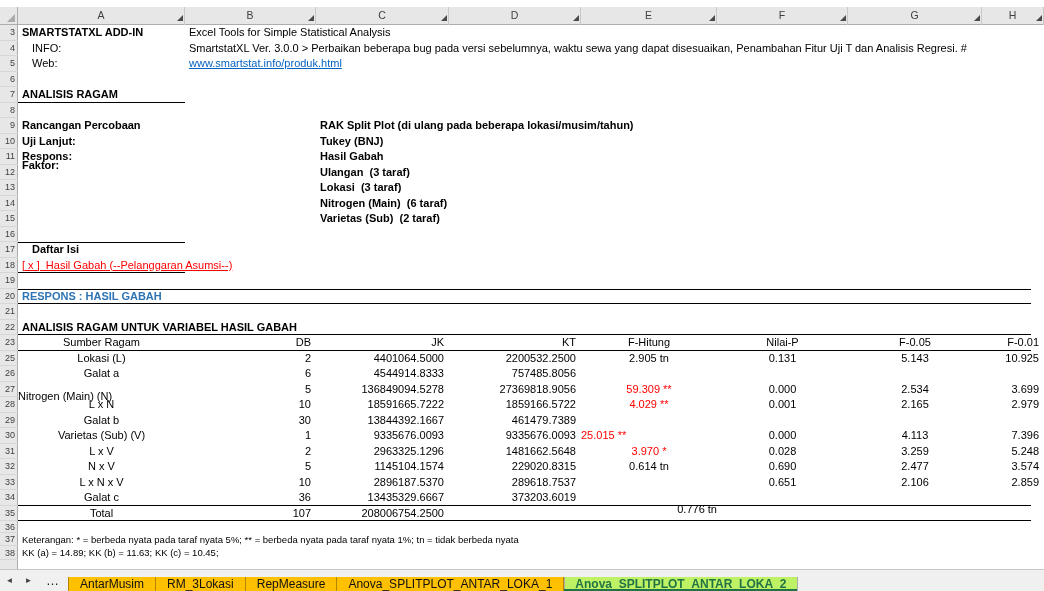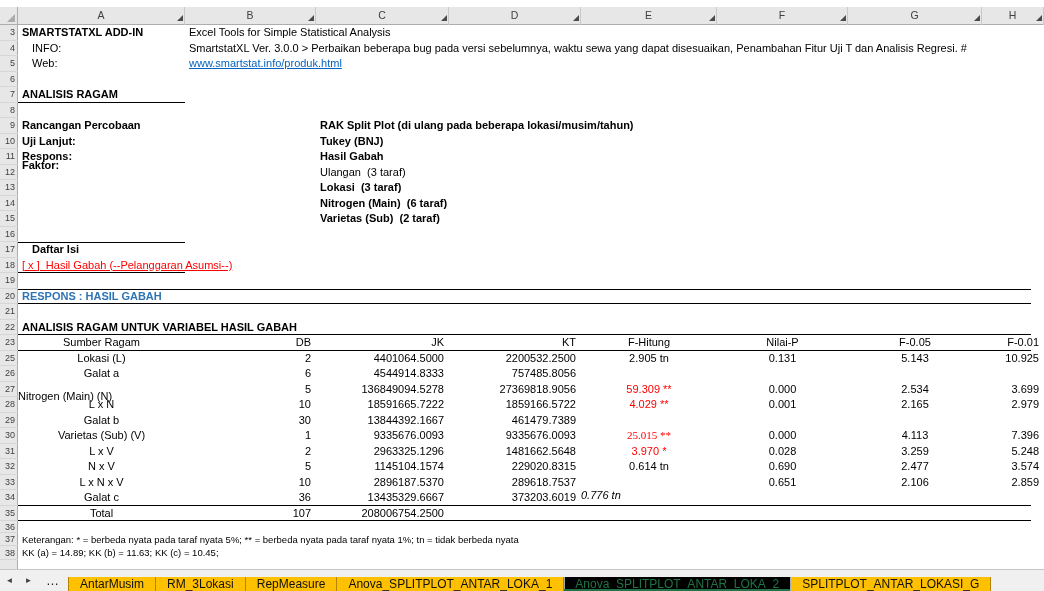--- a/index.html
+++ b/index.html
@@ -32,21 +32,21 @@
   .tabbar{position:absolute;left:0;top:569px;width:1044px;height:22px;background:#F0F0F0;
     border-top:1px solid #C6C6C6;display:flex;align-items:stretch;overflow:hidden;z-index:4}
   .navbtn{width:19px;display:flex;align-items:center;justify-content:center;
     font-size:8px;color:#444}
   .morebtn{width:30px;display:flex;align-items:center;justify-content:center;
     font-size:13px;color:#222;letter-spacing:1px}
   .tabs-wrap{display:flex;align-items:flex-end}
   .tab{display:flex;align-items:center;padding:0 11px;font-size:12px;color:#111;
     background:#FFC000;border-right:1px solid rgba(90,60,0,.45);white-space:nowrap}
   .tabs-wrap .tab:first-child{border-left:1px solid rgba(90,60,0,.45)}
-  .tab.active{background:#000000;color:#217346;font-weight:400;
+  .tab.active{background:#bef264;color:#217346;font-weight:700;
     border-right:1px solid #ABABAB;
     box-shadow:inset 0 -2px 0 #217346, inset 1px 0 0 #ABABAB}
 </style>
 </head>
 <body>
 
 <div class="app">
 
   <div class="grid" id="grid">
       <div class="cell" style="top: 25px; height: 15.5px; line-height: 15.5px; left: 18px; padding-left: 4px; font-weight: 700;">SMARTSTATXL ADD-IN</div>
@@ -57,21 +57,21 @@
       <div class="cell" style="top: 56px; height: 15.5px; line-height: 15.5px; left: 185px; padding-left: 4px; color: rgb(5, 99, 193); text-decoration: underline;">www.smartstat.info/produk.html</div>
       <div class="bline" style="left: 18px; width: 167px; top: 101.5px;"></div>
       <div class="cell" style="top: 87px; height: 15.5px; line-height: 15.5px; left: 18px; padding-left: 4px; font-weight: 700;">ANALISIS RAGAM</div>
       <div class="cell" style="top: 118px; height: 15.5px; line-height: 15.5px; left: 18px; padding-left: 4px; font-weight: 700;">Rancangan Percobaan</div>
       <div class="cell" style="top: 118px; height: 15.5px; line-height: 15.5px; left: 316px; padding-left: 4px; font-weight: 700;">RAK Split Plot (di ulang pada beberapa lokasi/musim/tahun)</div>
       <div class="cell" style="top: 133.5px; height: 15.5px; line-height: 15.5px; left: 18px; padding-left: 4px; font-weight: 700;">Uji Lanjut:</div>
       <div class="cell" style="top: 133.5px; height: 15.5px; line-height: 15.5px; left: 316px; padding-left: 4px; font-weight: 700;">Tukey (BNJ)</div>
       <div class="cell" style="top: 149px; height: 15.5px; line-height: 15.5px; left: 18px; padding-left: 4px; font-weight: 700;">Respons:</div>
       <div class="cell" style="top: 149px; height: 15.5px; line-height: 15.5px; left: 316px; padding-left: 4px; font-weight: 700;">Hasil Gabah</div>
       <div class="cell" style="top: 158px; height: 15.5px; line-height: 15.5px; left: 18px; padding-left: 4px; font-weight: 700;">Faktor:</div>
-      <div class="cell" style="top: 164.5px; height: 15.5px; line-height: 15.5px; left: 316px; padding-left: 4px; font-weight: 400;">Ulangan  (3 taraf)</div>
+      <div class="cell" style="top: 164.5px; height: 15.5px; line-height: 15.5px; left: 316px; padding-left: 4px; font-weight: 700;">Ulangan  (3 taraf)</div>
       <div class="cell" style="top: 180px; height: 15.5px; line-height: 15.5px; left: 316px; padding-left: 4px; font-weight: 700;">Lokasi  (3 taraf)</div>
       <div class="cell" style="top: 195.5px; height: 15.5px; line-height: 15.5px; left: 316px; padding-left: 4px; font-weight: 700;">Nitrogen (Main)  (6 taraf)</div>
       <div class="cell" style="top: 211px; height: 15.5px; line-height: 15.5px; left: 316px; padding-left: 4px; font-weight: 700;">Varietas (Sub)  (2 taraf)</div>
       <div class="bline" style="left: 18px; width: 167px; top: 242px;"></div>
       <div class="cell" style="top: 242px; height: 15.5px; line-height: 15.5px; left: 18px; padding-left: 14px; font-weight: 700;">Daftar Isi</div>
       <div class="bline" style="left: 18px; width: 167px; top: 272px;"></div>
       <div class="cell" style="top: 257.5px; height: 15.5px; line-height: 15.5px; left: 18px; padding-left: 4px; color: rgb(255, 0, 0); text-decoration: underline;">[ x ]  Hasil Gabah (--Pelanggaran Asumsi--)</div>
       <div class="bline" style="left: 18px; width: 1013px; top: 288.5px;"></div>
       <div class="bline" style="left: 18px; width: 1013px; top: 303px;"></div>
       <div class="cell" style="top: 288.5px; height: 15.5px; line-height: 15.5px; left: 18px; padding-left: 4px; font-weight: 700; color: rgb(46, 116, 181);">RESPONS : HASIL GABAH</div>
@@ -115,21 +115,21 @@
       <div class="cell" style="top: 397px; height: 15.5px; line-height: 15.5px; left: 848px; width: 134px; text-align: center;">2.165</div>
       <div class="cell" style="top: 397px; height: 15.5px; line-height: 15.5px; left: 982px; width: 57px; text-align: right;">2.979</div>
       <div class="cell" style="top: 412.5px; height: 15.5px; line-height: 15.5px; left: 18px; width: 167px; text-align: center;">Galat b</div>
       <div class="cell" style="top: 412.5px; height: 15.5px; line-height: 15.5px; left: 185px; width: 126px; text-align: right;">30</div>
       <div class="cell" style="top: 412.5px; height: 15.5px; line-height: 15.5px; left: 316px; width: 128px; text-align: right;">13844392.1667</div>
       <div class="cell" style="top: 412.5px; height: 15.5px; line-height: 15.5px; left: 449px; width: 127px; text-align: right;">461479.7389</div>
       <div class="cell" style="top: 428px; height: 15.5px; line-height: 15.5px; left: 18px; width: 167px; text-align: center;">Varietas (Sub) (V)</div>
       <div class="cell" style="top: 428px; height: 15.5px; line-height: 15.5px; left: 185px; width: 126px; text-align: right;">1</div>
       <div class="cell" style="top: 428px; height: 15.5px; line-height: 15.5px; left: 316px; width: 128px; text-align: right;">9335676.0093</div>
       <div class="cell" style="top: 428px; height: 15.5px; line-height: 15.5px; left: 449px; width: 127px; text-align: right;">9335676.0093</div>
-      <div class="cell" style="top: 428px; height: 15.5px; line-height: 15.5px; left: 581px; width: 136px; text-align: center; color: rgb(255, 0, 0); font-family: Liberation Serif, serif;">25.015 **</div>
+      <div class="cell" style="top: 428px; height: 15.5px; line-height: 15.5px; left: 581px; width: 136px; color: rgb(255, 0, 0);">25.015 **</div>
       <div class="cell" style="top: 428px; height: 15.5px; line-height: 15.5px; left: 717px; width: 131px; text-align: center;">0.000</div>
       <div class="cell" style="top: 428px; height: 15.5px; line-height: 15.5px; left: 848px; width: 134px; text-align: center;">4.113</div>
       <div class="cell" style="top: 428px; height: 15.5px; line-height: 15.5px; left: 982px; width: 57px; text-align: right;">7.396</div>
       <div class="cell" style="top: 443.5px; height: 15.5px; line-height: 15.5px; left: 18px; width: 167px; text-align: center;">L x V</div>
       <div class="cell" style="top: 443.5px; height: 15.5px; line-height: 15.5px; left: 185px; width: 126px; text-align: right;">2</div>
       <div class="cell" style="top: 443.5px; height: 15.5px; line-height: 15.5px; left: 316px; width: 128px; text-align: right;">2963325.1296</div>
       <div class="cell" style="top: 443.5px; height: 15.5px; line-height: 15.5px; left: 449px; width: 127px; text-align: right;">1481662.5648</div>
       <div class="cell" style="top: 443.5px; height: 15.5px; line-height: 15.5px; left: 581px; width: 136px; text-align: center; color: rgb(255, 0, 0);">3.970 *</div>
       <div class="cell" style="top: 443.5px; height: 15.5px; line-height: 15.5px; left: 717px; width: 131px; text-align: center;">0.028</div>
       <div class="cell" style="top: 443.5px; height: 15.5px; line-height: 15.5px; left: 848px; width: 134px; text-align: center;">3.259</div>
@@ -139,21 +139,21 @@
       <div class="cell" style="top: 459px; height: 15.5px; line-height: 15.5px; left: 316px; width: 128px; text-align: right;">1145104.1574</div>
       <div class="cell" style="top: 459px; height: 15.5px; line-height: 15.5px; left: 449px; width: 127px; text-align: right;">229020.8315</div>
       <div class="cell" style="top: 459px; height: 15.5px; line-height: 15.5px; left: 581px; width: 136px; text-align: center;">0.614 tn</div>
       <div class="cell" style="top: 459px; height: 15.5px; line-height: 15.5px; left: 717px; width: 131px; text-align: center;">0.690</div>
       <div class="cell" style="top: 459px; height: 15.5px; line-height: 15.5px; left: 848px; width: 134px; text-align: center;">2.477</div>
       <div class="cell" style="top: 459px; height: 15.5px; line-height: 15.5px; left: 982px; width: 57px; text-align: right;">3.574</div>
       <div class="cell" style="top: 474.5px; height: 15.5px; line-height: 15.5px; left: 18px; width: 167px; text-align: center;">L x N x V</div>
       <div class="cell" style="top: 474.5px; height: 15.5px; line-height: 15.5px; left: 185px; width: 126px; text-align: right;">10</div>
       <div class="cell" style="top: 474.5px; height: 15.5px; line-height: 15.5px; left: 316px; width: 128px; text-align: right;">2896187.5370</div>
       <div class="cell" style="top: 474.5px; height: 15.5px; line-height: 15.5px; left: 449px; width: 127px; text-align: right;">289618.7537</div>
-      <div class="cell" style="top: 488px; height: 15.5px; line-height: 15.5px; left: 581px; width: 136px; text-align: left; font-style: italic;">0.776 tn</div>
+      <div class="cell" style="top: 502px; height: 15.5px; line-height: 15.5px; left: 581px; width: 136px; text-align: right;">0.776 tn</div>
       <div class="cell" style="top: 474.5px; height: 15.5px; line-height: 15.5px; left: 717px; width: 131px; text-align: center;">0.651</div>
       <div class="cell" style="top: 474.5px; height: 15.5px; line-height: 15.5px; left: 848px; width: 134px; text-align: center;">2.106</div>
       <div class="cell" style="top: 474.5px; height: 15.5px; line-height: 15.5px; left: 982px; width: 57px; text-align: right;">2.859</div>
       <div class="bline" style="left: 18px; width: 1013px; top: 504.5px;"></div>
       <div class="cell" style="top: 490px; height: 15.5px; line-height: 15.5px; left: 18px; width: 167px; text-align: center;">Galat c</div>
       <div class="cell" style="top: 490px; height: 15.5px; line-height: 15.5px; left: 185px; width: 126px; text-align: right;">36</div>
       <div class="cell" style="top: 490px; height: 15.5px; line-height: 15.5px; left: 316px; width: 128px; text-align: right;">13435329.6667</div>
       <div class="cell" style="top: 490px; height: 15.5px; line-height: 15.5px; left: 449px; width: 127px; text-align: right;">373203.6019</div>
       <div class="bline" style="left: 18px; width: 1013px; top: 520px;"></div>
       <div class="cell" style="top: 505.5px; height: 15.5px; line-height: 15.5px; left: 18px; width: 167px; text-align: center;">Total</div>
@@ -235,19 +235,16 @@
         </div>
         <div class="tab">
           <span>RepMeasure</span>
         </div>
         <div class="tab">
           <span>Anova_SPLITPLOT_ANTAR_LOKA_1</span>
         </div>
         <div class="tab active">
           <span>Anova_SPLITPLOT_ANTAR_LOKA_2</span>
         </div>
-        <div class="tab">
-          <span>SPLITPLOT_ANTAR_LOKASI_G</span>
-        </div>
       </div>
   </div>
 
 </div>
 
 </body></html>

